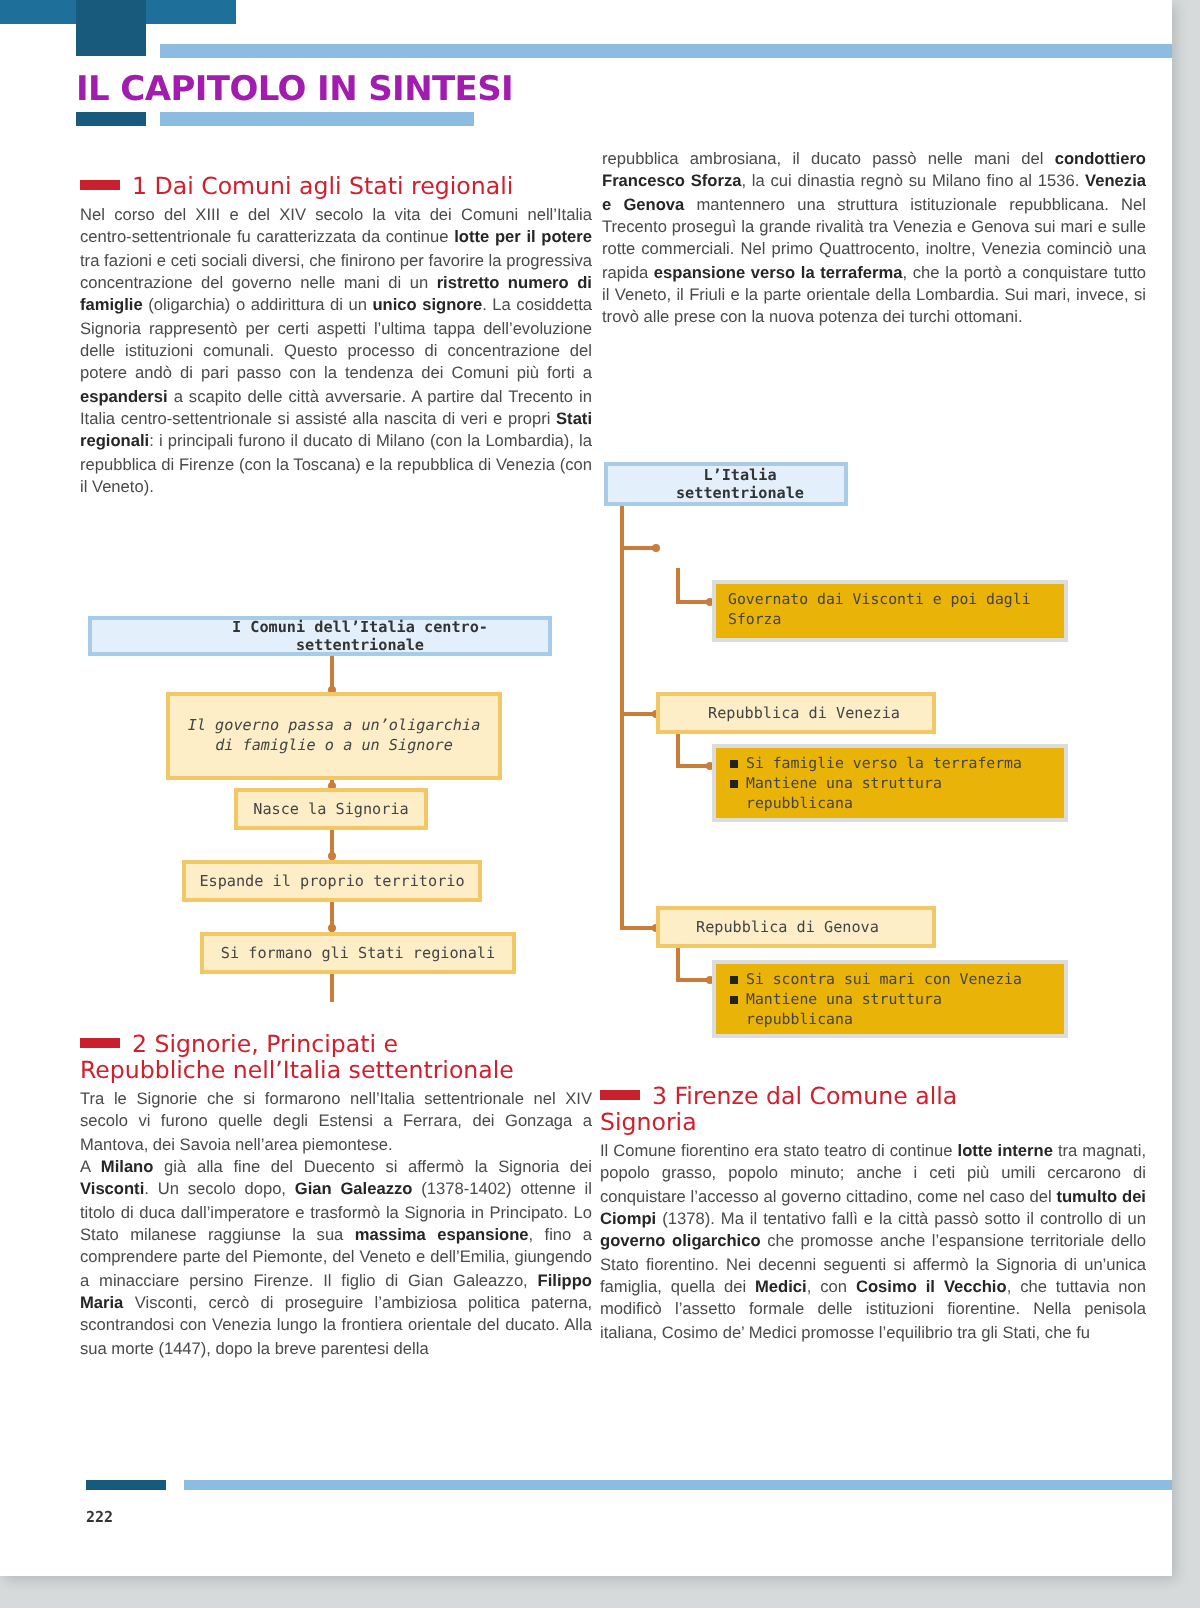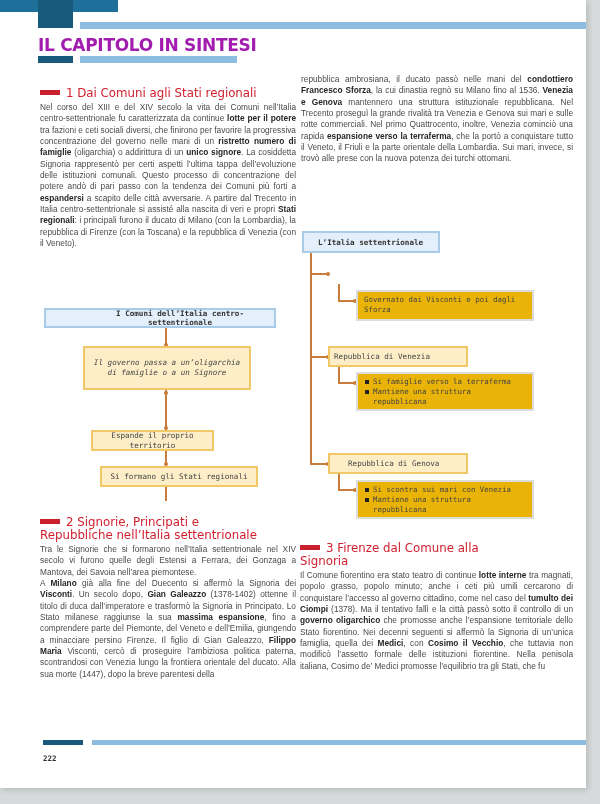--- a/index.html
+++ b/index.html
@@ -100,42 +100,43 @@
   <div class="col col-right">
     <p><span>repubblica ambrosiana, il ducato passò nelle mani del </span><b>condottiero Francesco Sforza</b><span>, la cui dinastia regnò su Milano fino al 1536. </span><b>Venezia e Genova</b><span> mantennero una struttura istituzionale repubblicana. Nel Trecento proseguì la grande rivalità tra Venezia e Genova sui mari e sulle rotte commerciali. Nel primo Quattrocento, inoltre, Venezia cominciò una rapida </span><b>espansione verso la terraferma</b><span>, che la portò a conquistare tutto il Veneto, il Friuli e la parte orientale della Lombardia. Sui mari, invece, si trovò alle prese con la nuova potenza dei turchi ottomani.</span></p>
   </div>
 
   <div class="diag-left">
     <div class="box-blue" style="left:4px; top:3px; width:232px; height:20px;">I Comuni dell’Italia centro-settentrionale</div>
     <div class="vline" style="left:125px; top:23px; height:173px;"></div>
     <div class="dot" style="left:123.5px; top:38px;"></div>
     <div class="box-orange" style="left:43px; top:41px; width:168px; height:44px; padding:0 8px;font-style:italic;">Il governo passa a un’oligarchia di famiglie o a un Signore</div>
     <div class="dot" style="left:123.5px; top:86px;"></div>
+    <div class="box-orange" style="left:77px; top:89px; width:97px; height:21px;">Nasce la Signoria</div>
     <div class="dot" style="left:123.5px; top:121px;"></div>
-    <div class="box-orange" style="left:51px; top:125px; width:123px; height:21px;">Espande il proprio territorio</div>
+    <div class="box-orange" style="left:51px; top:125px; width:150px; height:21px;">Espande il proprio territorio</div>
     <div class="dot" style="left:123.5px; top:157px;"></div>
     <div class="box-orange" style="left:47px; top:161px; width:158px; height:21px;margin-left:13px;">Si formano gli Stati regionali</div>
   </div>
 
   <div class="diag-right">
-    <div class="box-blue" style="left:2px; top:6px; width:138px; height:22px; justify-content:flex-start; padding-left:14px;">L’Italia settentrionale</div>
+    <div class="box-blue" style="left:2px; top:6px; width:122px; height:22px; justify-content:flex-start; padding-left:14px;">L’Italia settentrionale</div>
     <div class="vline" style="left:10px; top:28px; height:211px;"></div>
 
     <div class="hline" style="left:10px; top:48px; width:18px;"></div>
     <div class="dot" style="left:26px; top:47px;"></div>
     <div class="vline" style="left:38px; top:59px; height:17px;"></div>
     <div class="hline" style="left:38px; top:75px; width:17px;"></div>
     <div class="dot" style="left:53px; top:74px;"></div>
     <div class="box-white" style="left:56px; top:65px; width:178px; height:31px;">
       <div>Governato dai Visconti e poi dagli Sforza</div>
     </div>
 
     <div class="hline" style="left:10px; top:131px; width:18px;"></div>
     <div class="dot" style="left:26px; top:130px;"></div>
-    <div class="box-orange" style="left:28px; top:121px; width:140px; height:21px; justify-content:flex-start; padding-left:4px;">Repubblica di Venezia</div>
+    <div class="box-orange" style="left:28px; top:121px; width:140px; height:21px; justify-content:flex-start; padding-left:24px;">Repubblica di Venezia</div>
     <div class="vline" style="left:38px; top:142px; height:16px;"></div>
     <div class="hline" style="left:38px; top:157px; width:17px;"></div>
     <div class="dot" style="left:53px; top:156px;"></div>
     <div class="box-white" style="left:56px; top:147px; width:178px; height:39px;">
       <ul>
         <li>Si famiglie verso la terraferma</li>
         <li>Mantiene una struttura repubblicana</li>
       </ul>
     </div>
 

